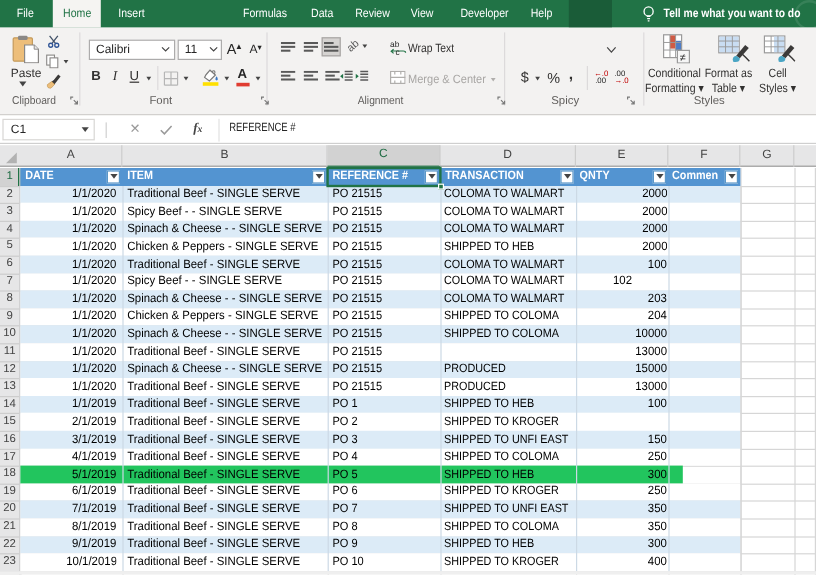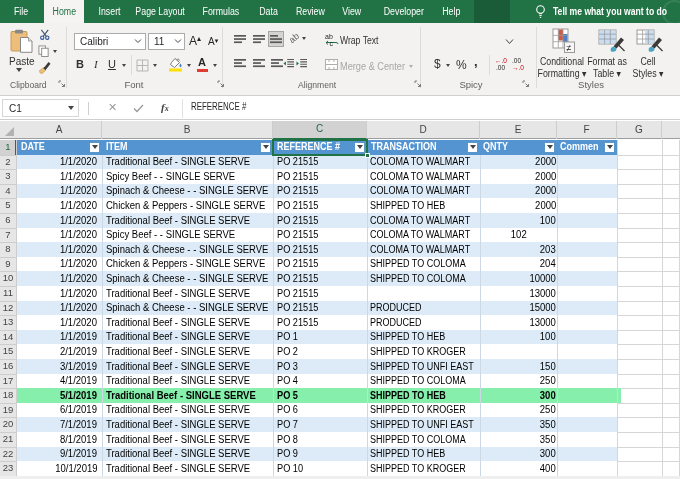--- a/index.html
+++ b/index.html
@@ -40,21 +40,20 @@
 </style>
 </head>
 <body>
 <div id="stage">
   <div id="tabbar">
 <div class="tab active" style="left:44px;width:40px;"></div>
 <div class="tab ctx" style="left:474px;width:36px;"></div>
 <div class="tablbl" style="left:-19px;width:80px;color:#fff;"><span style="display:inline-block;transform:scaleX(0.88);transform-origin:50% 50%;white-space:nowrap;">File</span></div>
 <div class="tablbl" style="left:24px;width:80px;color:#217346;"><span style="display:inline-block;transform:scaleX(0.88);transform-origin:50% 50%;white-space:nowrap;">Home</span></div>
 <div class="tablbl" style="left:70px;width:80px;color:#fff;"><span style="display:inline-block;transform:scaleX(0.88);transform-origin:50% 50%;white-space:nowrap;">Insert</span></div>
-<div class="tablbl" style="left:120px;width:80px;color:#fff;"><span style="display:inline-block;transform:scaleX(0.88);transform-origin:50% 50%;white-space:nowrap;">Page Layout</span></div>
 <div class="tablbl" style="left:181px;width:80px;color:#fff;"><span style="display:inline-block;transform:scaleX(0.88);transform-origin:50% 50%;white-space:nowrap;">Formulas</span></div>
 <div class="tablbl" style="left:229px;width:80px;color:#fff;"><span style="display:inline-block;transform:scaleX(0.88);transform-origin:50% 50%;white-space:nowrap;">Data</span></div>
 <div class="tablbl" style="left:270px;width:80px;color:#fff;"><span style="display:inline-block;transform:scaleX(0.88);transform-origin:50% 50%;white-space:nowrap;">Review</span></div>
 <div class="tablbl" style="left:312px;width:80px;color:#fff;"><span style="display:inline-block;transform:scaleX(0.88);transform-origin:50% 50%;white-space:nowrap;">View</span></div>
 <div class="tablbl" style="left:364px;width:80px;color:#fff;"><span style="display:inline-block;transform:scaleX(0.88);transform-origin:50% 50%;white-space:nowrap;">Developer</span></div>
 <div class="tablbl" style="left:411px;width:80px;color:#fff;"><span style="display:inline-block;transform:scaleX(0.88);transform-origin:50% 50%;white-space:nowrap;">Help</span></div>
 <svg class="abs" style="left:534px;top:4px" width="13" height="15" viewBox="0 0 13 15">
 <circle cx="6.5" cy="5.5" r="3.8" fill="none" stroke="#fff" stroke-width="1.1"></circle>
 <path d="M5 9.7 L8 9.7 M5.3 11.6 L7.7 11.6 M5.8 13.4 L7.2 13.4" stroke="#fff" stroke-width="1" fill="none"></path>
 </svg>
@@ -459,21 +458,21 @@
         <div class="c" style="left:353px;width:109px;"><span style="display:inline-block;transform:scaleX(0.9);transform-origin:0 50%;white-space:nowrap;">SHIPPED TO UNFI EAST</span></div>
         <div class="c" style="left:463px;width:76px;text-align:right;"><span style="display:inline-block;transform:scaleX(0.95);transform-origin:100% 50%;white-space:nowrap;">150</span></div>
       </div>
 <div class="cellrow" style="top:253.6px;width:600px;background:#ffffff;">
         <div class="c" style="left:0;width:80px;text-align:right;"><span style="display:inline-block;transform:scaleX(0.95);transform-origin:100% 50%;white-space:nowrap;">4/1/2019</span></div>
         <div class="c" style="left:88.5px;width:167px;"><span style="display:inline-block;transform:scaleX(0.95);transform-origin:0 50%;white-space:nowrap;">Traditional Beef - SINGLE SERVE</span></div>
         <div class="c" style="left:259.5px;width:90px;"><span style="display:inline-block;transform:scaleX(0.92);transform-origin:0 50%;white-space:nowrap;">PO 4</span></div>
         <div class="c" style="left:353px;width:109px;"><span style="display:inline-block;transform:scaleX(0.9);transform-origin:0 50%;white-space:nowrap;">SHIPPED TO COLOMA</span></div>
         <div class="c" style="left:463px;width:76px;text-align:right;"><span style="display:inline-block;transform:scaleX(0.95);transform-origin:100% 50%;white-space:nowrap;">250</span></div>
       </div>
-<div class="cellrow" style="top:268.2px;width:604px;background:#86efac;font-weight:bold;">
+<div class="cellrow" style="top:268.2px;width:552px;background:#22c55e;">
         <div class="c" style="left:0;width:80px;text-align:right;"><span style="display:inline-block;transform:scaleX(0.95);transform-origin:100% 50%;white-space:nowrap;">5/1/2019</span></div>
         <div class="c" style="left:88.5px;width:167px;"><span style="display:inline-block;transform:scaleX(0.95);transform-origin:0 50%;white-space:nowrap;">Traditional Beef - SINGLE SERVE</span></div>
         <div class="c" style="left:259.5px;width:90px;"><span style="display:inline-block;transform:scaleX(0.92);transform-origin:0 50%;white-space:nowrap;">PO 5</span></div>
         <div class="c" style="left:353px;width:109px;"><span style="display:inline-block;transform:scaleX(0.9);transform-origin:0 50%;white-space:nowrap;">SHIPPED TO HEB</span></div>
         <div class="c" style="left:463px;width:76px;text-align:right;"><span style="display:inline-block;transform:scaleX(0.95);transform-origin:100% 50%;white-space:nowrap;">300</span></div>
       </div>
 <div class="cellrow" style="top:282.8px;width:600px;background:#ffffff;">
         <div class="c" style="left:0;width:80px;text-align:right;"><span style="display:inline-block;transform:scaleX(0.95);transform-origin:100% 50%;white-space:nowrap;">6/1/2019</span></div>
         <div class="c" style="left:88.5px;width:167px;"><span style="display:inline-block;transform:scaleX(0.95);transform-origin:0 50%;white-space:nowrap;">Traditional Beef - SINGLE SERVE</span></div>
         <div class="c" style="left:259.5px;width:90px;"><span style="display:inline-block;transform:scaleX(0.92);transform-origin:0 50%;white-space:nowrap;">PO 6</span></div>

